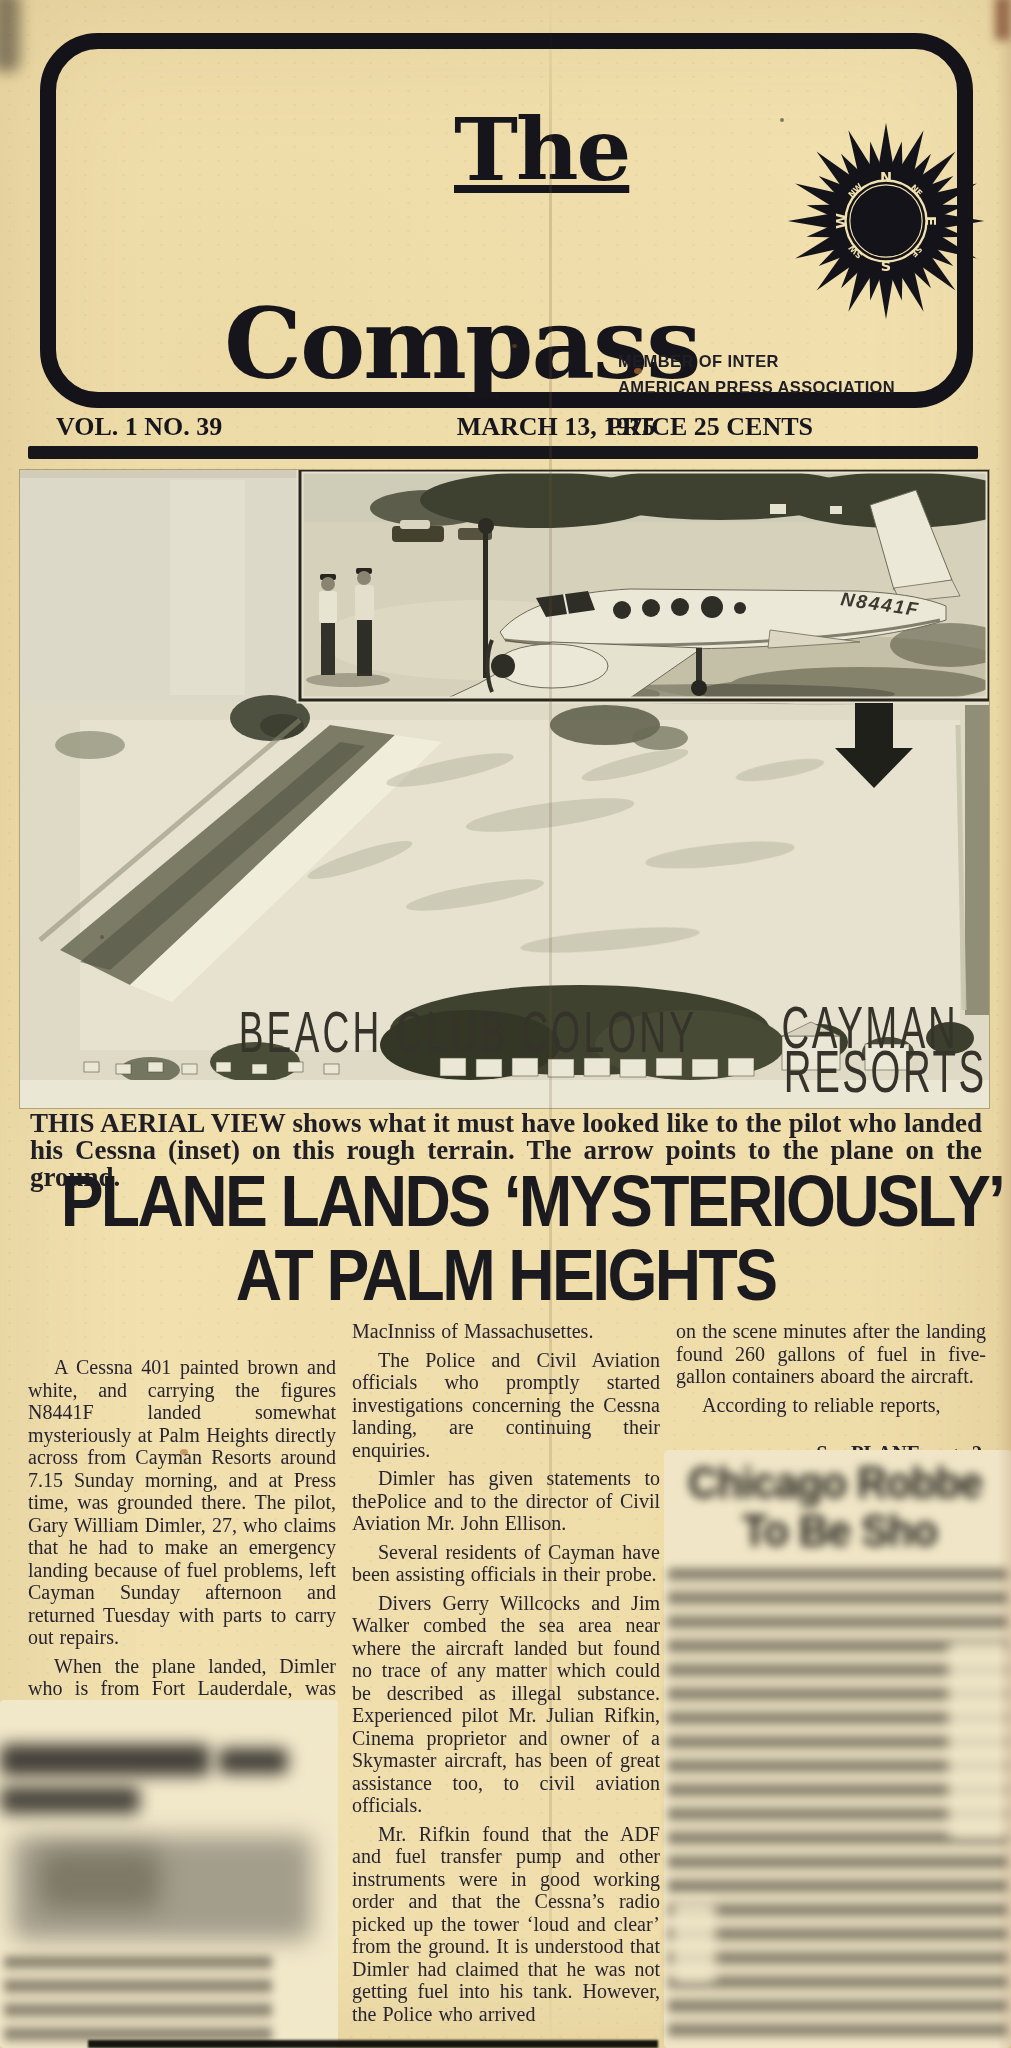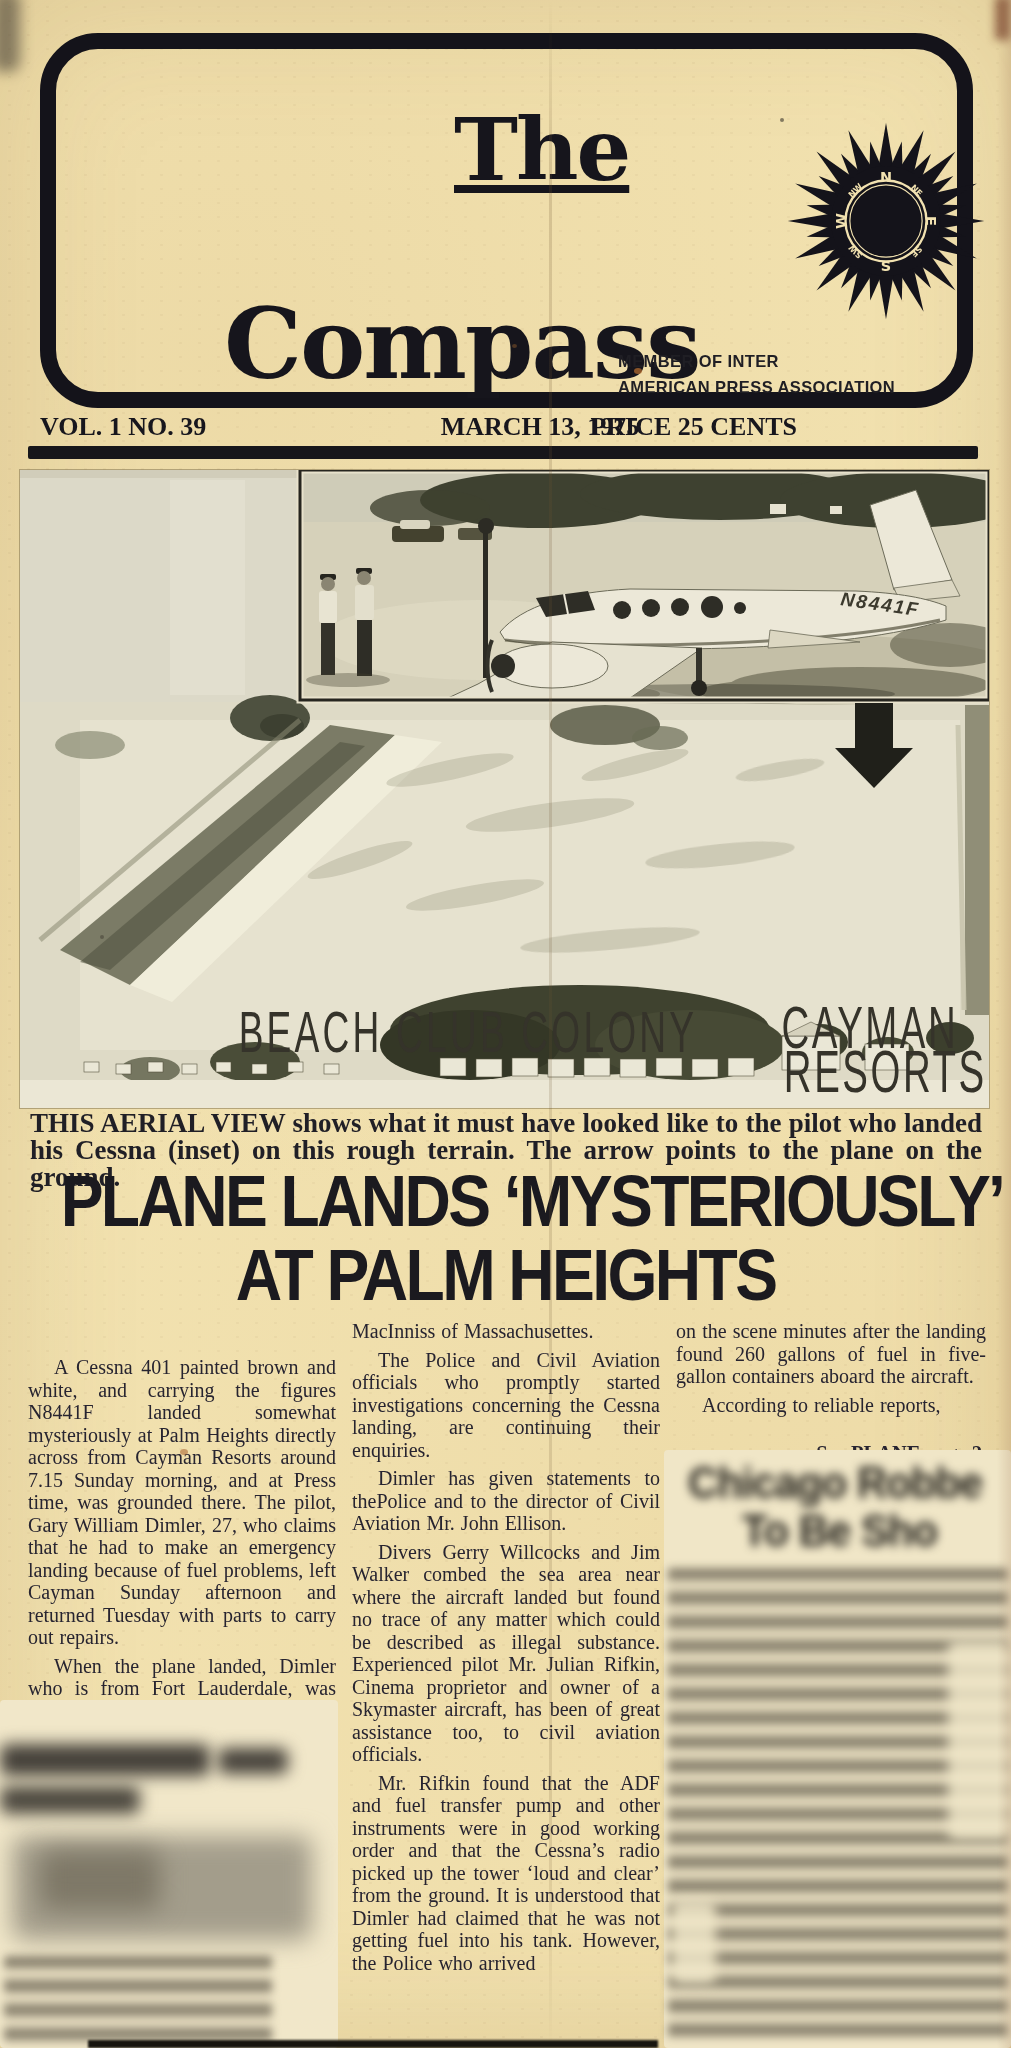--- a/index.html
+++ b/index.html
@@ -24,21 +24,21 @@
   .t1{left:398px; top:58px;  font-size:86px;text-decoration:underline;}
   .t2{left:146px; top:150px; font-size:98px;}
   .t3{left:168px; top:246px; font-size:98px;}
   .member{
     position:absolute; left:562px; top:299px; width:300px;
     font-family:"Liberation Sans", sans-serif; font-weight:700;
     font-size:16.5px; line-height:26px; letter-spacing:.4px; color:#1f1e24;
   }
   .compass{position:absolute; left:724px; top:66px; width:212px; height:212px;}
   
-  .issue-bar{position:absolute; left:0; top:412px; width:833px; height:30px;
+  .issue-bar{position:absolute; left:16px; top:412px; width:833px; height:30px;
     font-family:"Liberation Serif", serif; font-weight:700; font-size:26px; color:#17161d;}
   .issue-vol{position:absolute; left:40px;}
   .issue-date{position:absolute; left:0; width:1080px; text-align:center;}
   .issue-price{position:absolute; right:36px;}
   .thick-rule{position:absolute; left:28px; top:446px; width:950px; height:13px; background:#17161a; border-radius:2px;}
   
   .photo{position:absolute; left:20px; top:470px; width:969px; height:638px; outline:1px solid rgba(120,105,70,.5);}
   
   .caption{
     position:absolute; left:30px; top:1110px; width:952px; margin:0;
@@ -329,20 +329,21 @@
   </div>
 
   <div class="col" style="left:28px;margin-top:36px;">
       <p>A Cessna 401 painted brown and white, and carrying the figures N8441F landed somewhat mysteriously at Palm Heights directly across from Cayman Resorts around 7.15 Sunday morning, and at Press time, was grounded there. The pilot, Gary William Dimler, 27, who claims that he had to make an emergency landing because of fuel problems, left Cayman Sunday afternoon and returned Tuesday with parts to carry out repairs.</p>
       <p>When the plane landed, Dimler who is from Fort Lauderdale, was accompanied by a fellow-traveller Robert Wayne</p>
     </div>
   <div class="col no-first-indent" style="left:352px;">
       <p>MacInniss of Massachusettes.</p>
       <p>The Police and Civil Aviation officials who promptly started investigations concerning the Cessna landing, are continuing their enquiries.</p>
       <p>Dimler has given statements to thePolice and to the director of Civil Aviation Mr. John Ellison.</p>
+      <p>Several residents of Cayman have been assisting officials in their probe.</p>
       <p>Divers Gerry Willcocks and Jim Walker combed the sea area near where the aircraft landed but found no trace of any matter which could be described as illegal substance. Experienced pilot Mr. Julian Rifkin, Cinema proprietor and owner of a Skymaster aircraft, has been of great assistance too, to civil aviation officials.</p>
       <p>Mr. Rifkin found that the ADF and fuel transfer pump and other instruments were in good working order and that the Cessna’s radio picked up the tower ‘loud and clear’ from the ground. It is understood that Dimler had claimed that he was not getting fuel into his tank. However, the Police who arrived</p>
     </div>
   <div class="col no-first-indent" style="left:676px; width:310px;">
       <p>on the scene minutes after the landing found 260 gallons of fuel in five-gallon containers aboard the aircraft.</p>
       <p>According to reliable reports,</p>
     </div>
   <div class="see-more">See PLANE page 2</div>
 
   <div class="blur-bg bg-col3"></div>

